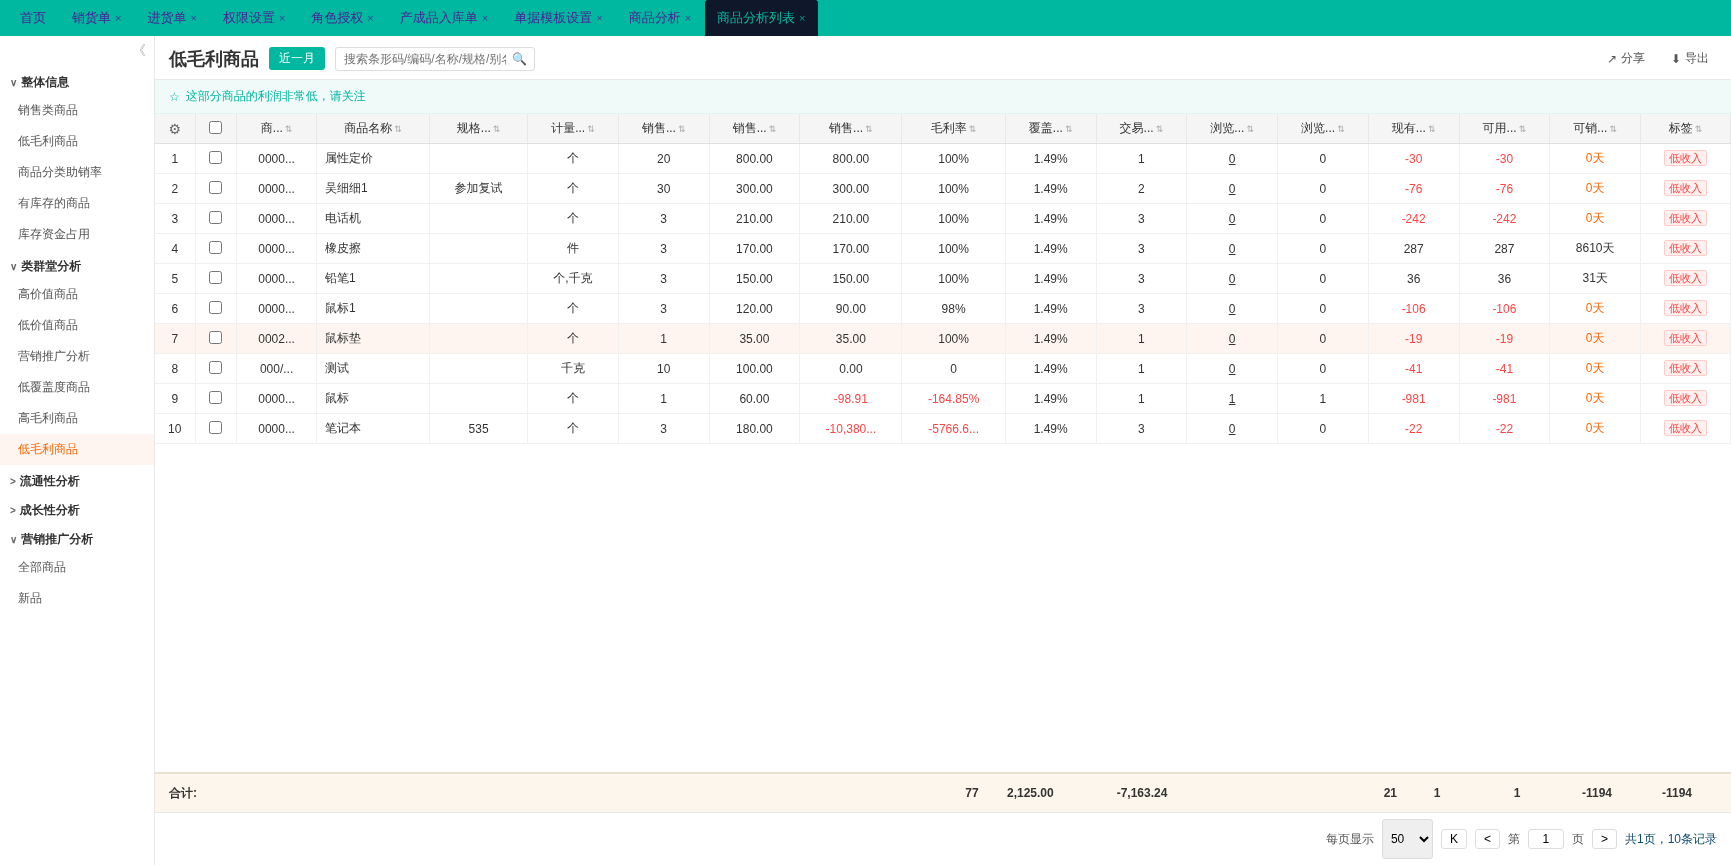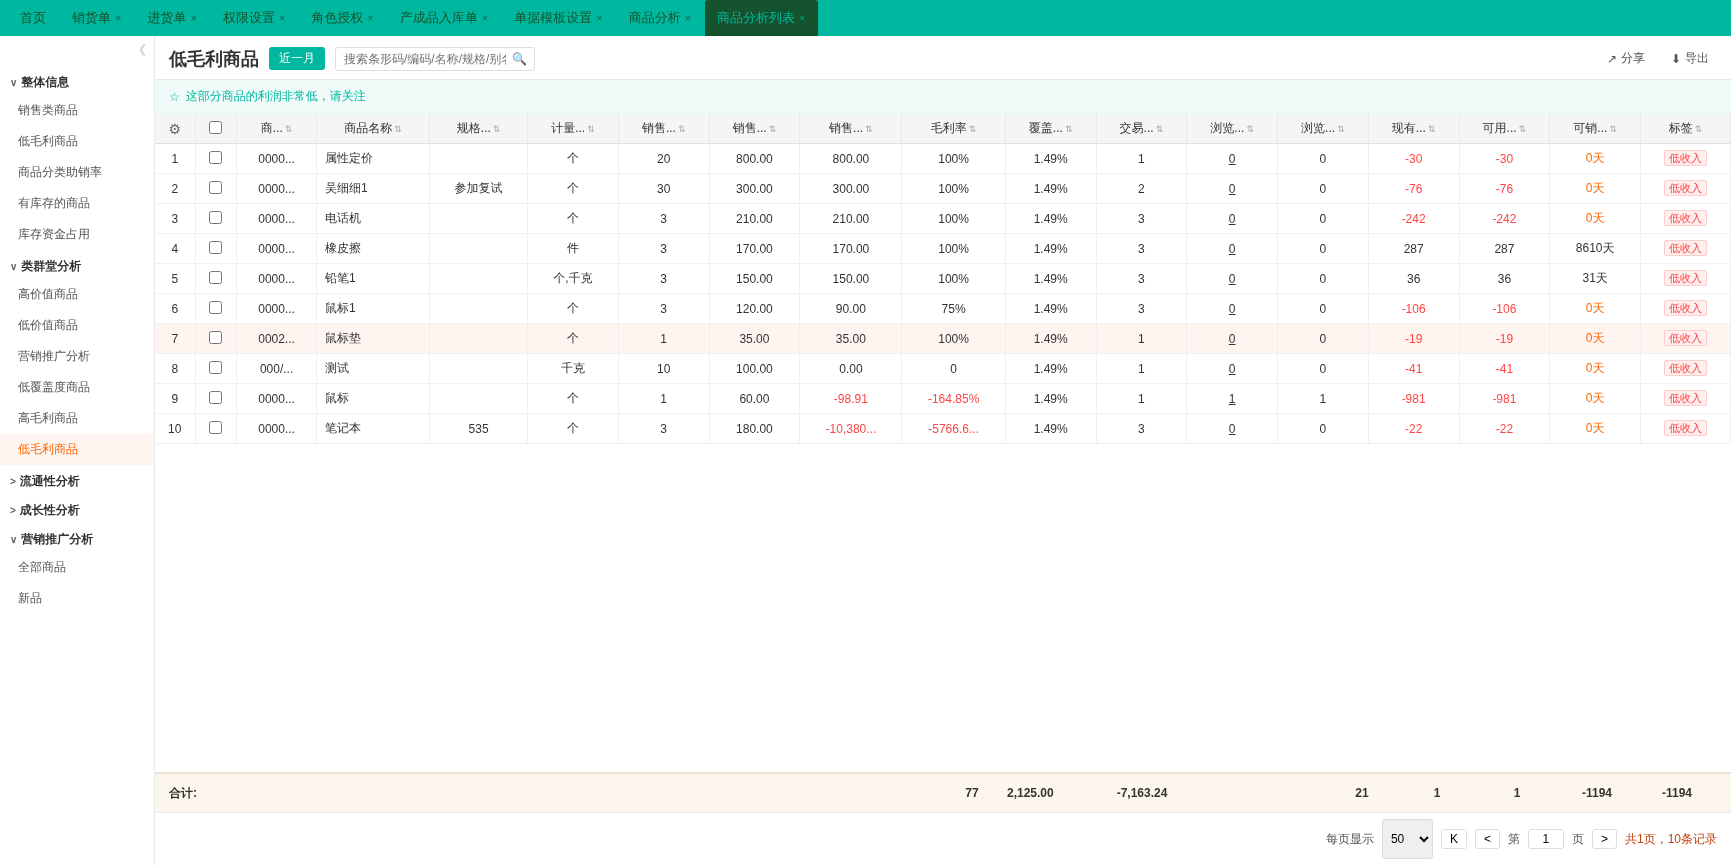--- a/index.html
+++ b/index.html
@@ -16,23 +16,23 @@
       gap: 2px;
     }
     .nav-item {
       padding: 0 12px;
       height: 36px;
       display: flex;
       align-items: center;
       cursor: pointer;
       white-space: nowrap;
       font-size: 13px;
-      color: #14532d;
-    }
-    .nav-item.active { background: #14532d; color: #00b8a0; border-radius: 3px 3px 0 0; }
+      color: #4c1d95;
+    }
+    .nav-item.active { background: #0f172a; color: #00b8a0; border-radius: 3px 3px 0 0; }
     .nav-close { margin-left: 4px; font-size: 11px; opacity: 0.8; }
 
     
     .main-layout {
       display: flex;
       height: calc(865px - 36px);
     }
 
     
     .sidebar {
@@ -438,21 +438,21 @@
             <tr>
     <td>6</td>
     <td><input type="checkbox" style=""></td>
     <td>0000...</td>
     <td class="text-left">鼠标1</td>
     <td></td>
     <td>个</td>
     <td>3</td>
     <td>120.00</td>
     <td class="">90.00</td>
-    <td class="">75%</td>
+    <td class="">98%</td>
     <td>1.49%</td>
     <td>3</td>
     <td style="text-decoration:underline;color:#333;cursor:pointer;">0</td>
     <td>0</td>
     <td class="red-text">-106</td>
     <td class="red-text">-106</td>
     <td class="orange-text">0天</td>
     <td><span class="tag-label">低收入</span></td>
   </tr>
             <tr class="highlighted">
@@ -540,36 +540,36 @@
     </div>
 
     <div class="footer-total" id="footer-total">
   <span style="min-width:80px;">合计:</span>
   <span style="flex:1;"></span>
   <span style="min-width:70px;text-align:center;">77</span>
   <span style="min-width:90px;text-align:left;">2,125.00</span>
   <span style="min-width:90px;text-align:center;color:#333;">-7,163.24</span>
   <span style="min-width:70px;"></span>
   <span style="min-width:70px;"></span>
-  <span style="min-width:70px;text-align:center;">21</span>
+  <span style="min-width:70px;text-align:right;">21</span>
   <span style="min-width:80px;text-align:center;">1</span>
   <span style="min-width:80px;text-align:center;">1</span>
   <span style="min-width:80px;text-align:center;">-1194</span>
   <span style="min-width:80px;text-align:center;">-1194</span>
 </div>
 
     <div class="pagination-bar" id="pagination-bar">
   <span>每页显示</span>
   <select>
     <option>50</option>
     <option>20</option>
     <option>100</option>
   </select>
   <button class="page-btn">K</button>
   <button class="page-btn">&lt;</button>
   <span>第</span>
   <input class="page-input" type="text" value="1" style="">
   <span>页</span>
   <button class="page-btn">&gt;</button>
-  <span style="color:#c2410c;">共1页，10条记录</span>
+  <span style="color:#0c4a6e;">共1页，10条记录</span>
 </div>
   </div>
 </div>
 
 </body></html>

